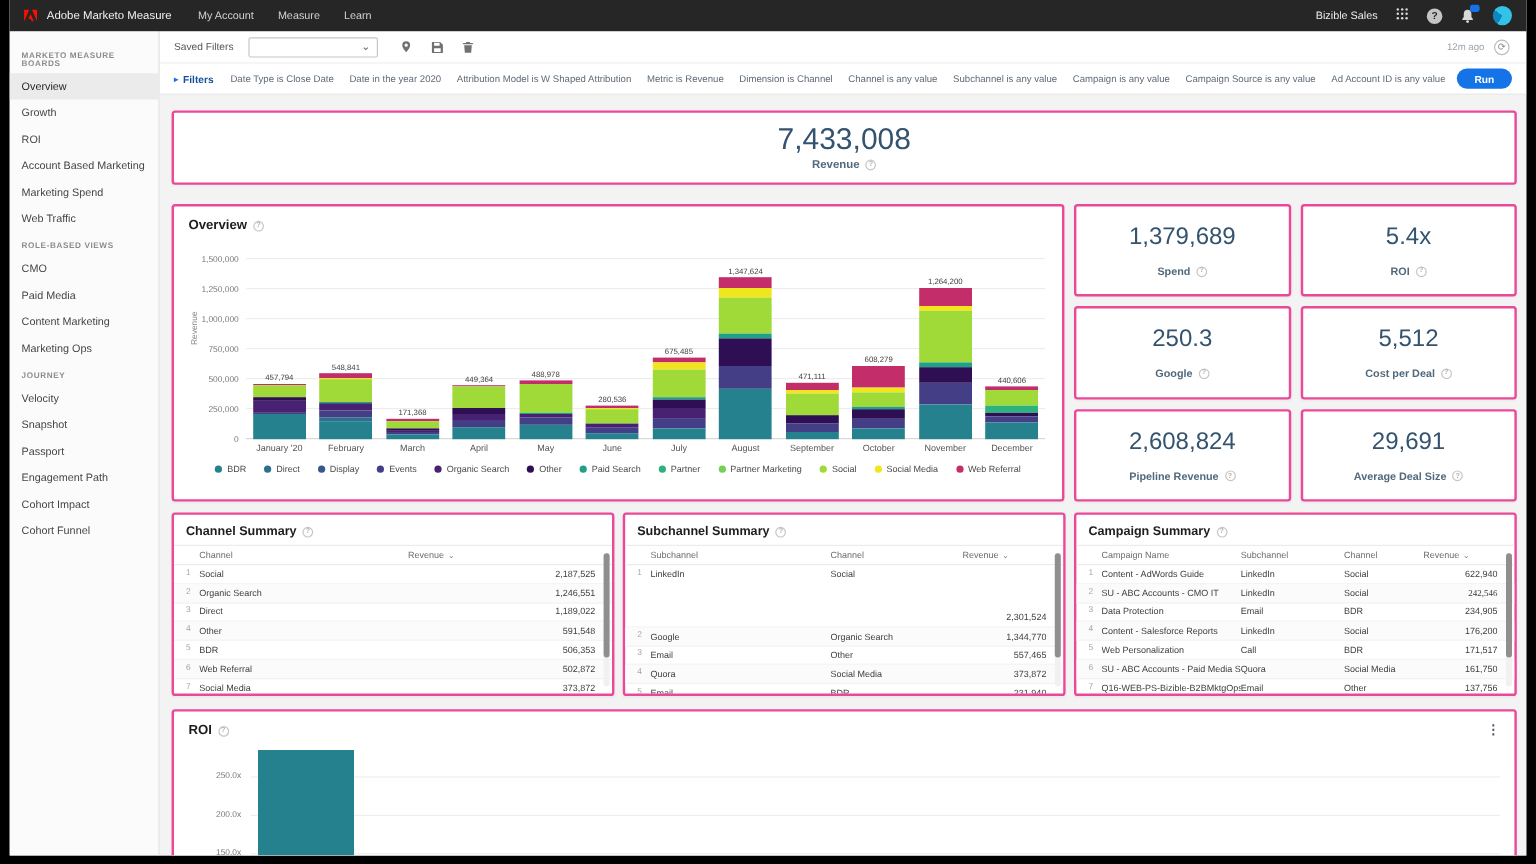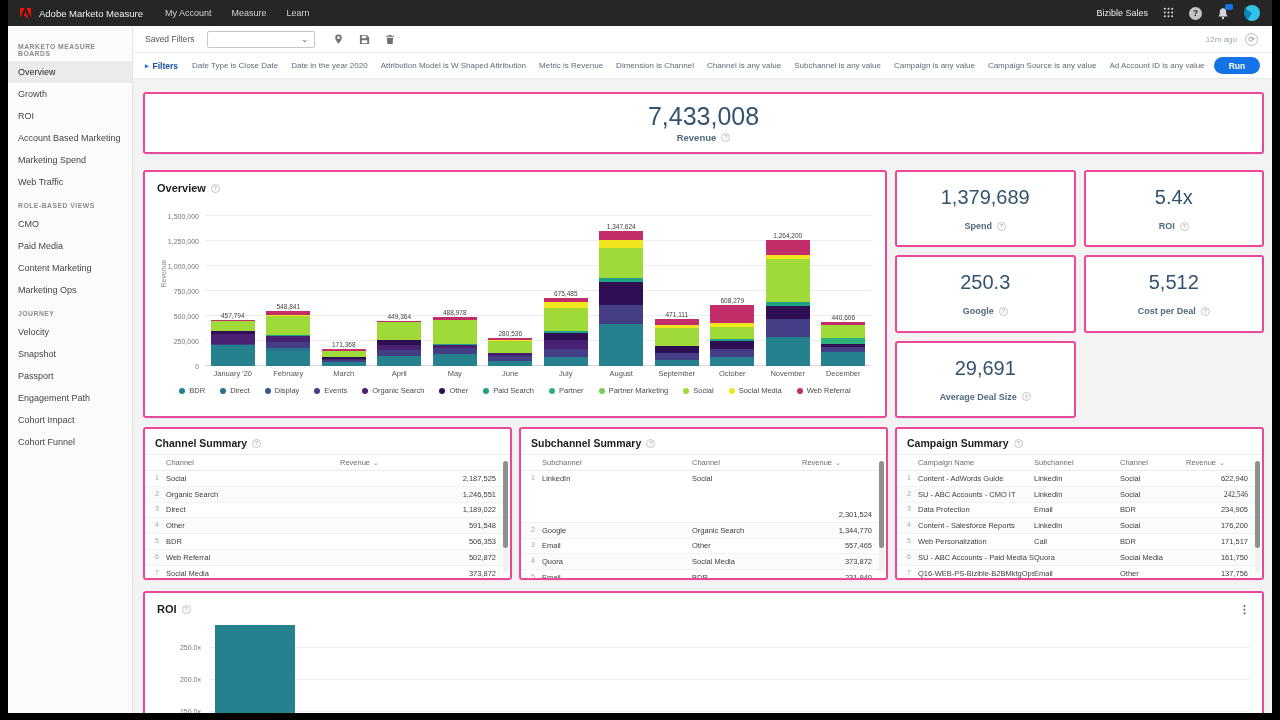--- a/index.html
+++ b/index.html
@@ -486,20 +486,27 @@
               </div>
             </section>
             <section class="card kpi">
               <div class="kpi-num">5,512</div>
               <div class="kpi-label">
                 <span>Cost per Deal</span>
                 <span class="qicon">?</span>
               </div>
             </section>
             <section class="card kpi">
+              <div class="kpi-num">2,608,824</div>
+              <div class="kpi-label">
+                <span>Pipeline Revenue</span>
+                <span class="qicon">?</span>
+              </div>
+            </section>
+            <section class="card kpi">
               <div class="kpi-num">29,691</div>
               <div class="kpi-label">
                 <span>Average Deal Size</span>
                 <span class="qicon">?</span>
               </div>
             </section>
           </div>
       </div>
 
       <div class="row3" id="tablesRow">

